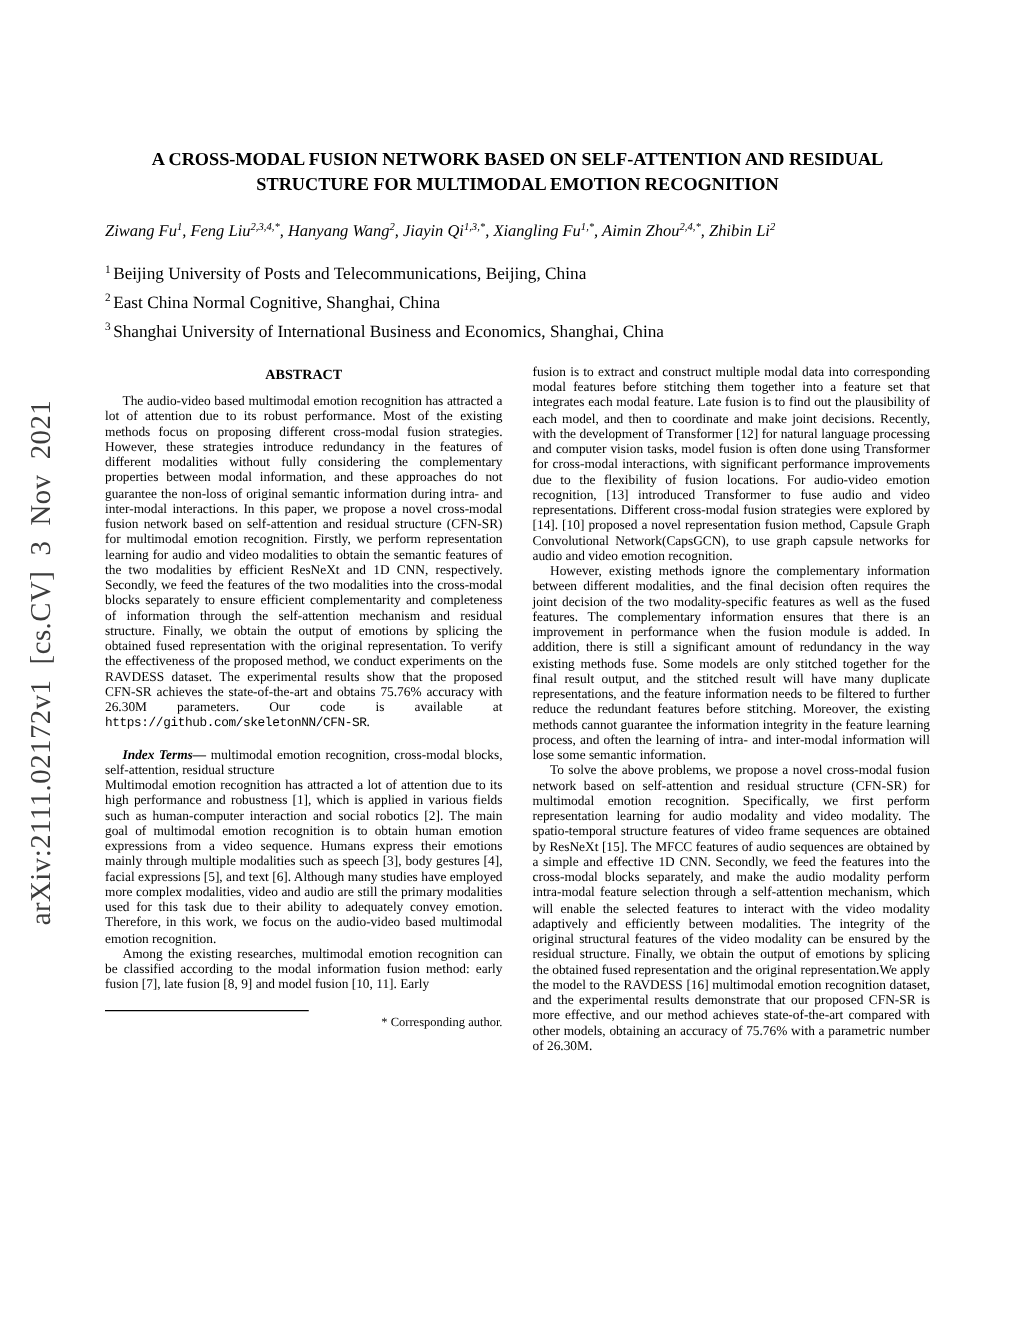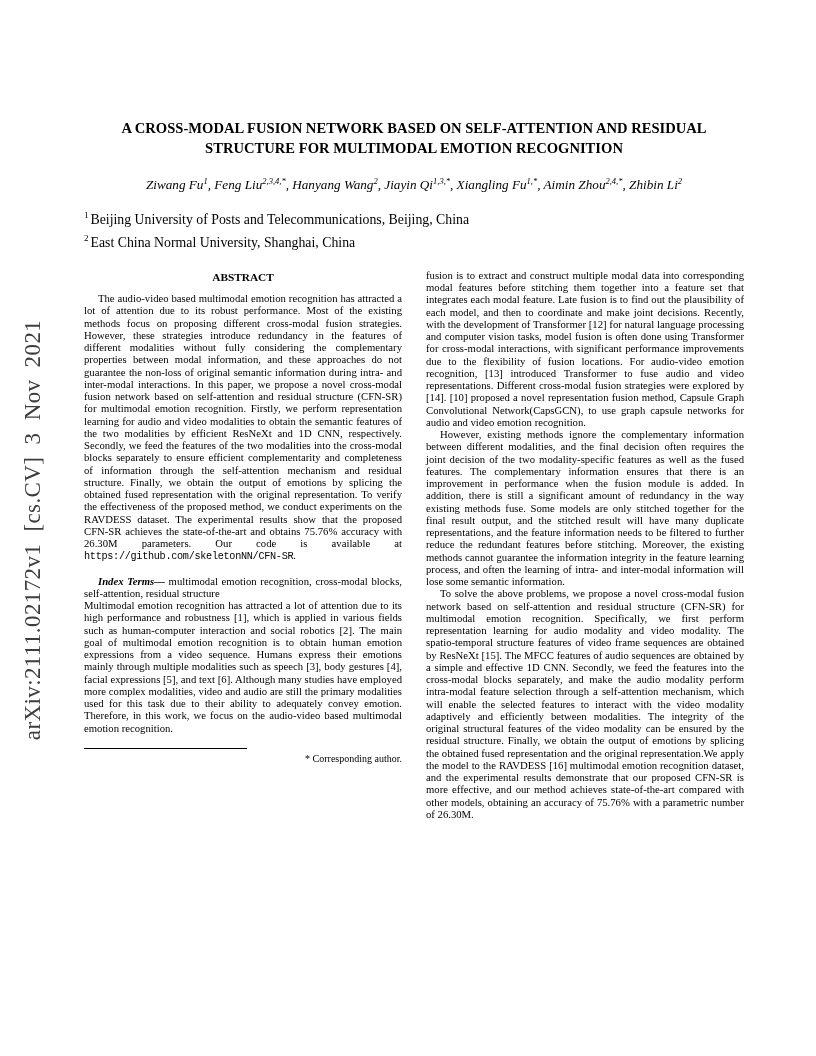--- a/index.html
+++ b/index.html
@@ -29,21 +29,21 @@
   .title {
     margin:0 auto;
     max-width:610px;
     text-align:center;
     font-weight:bold;
     font-size:14.6px;
     line-height:1.38;
   }
   .authors {
     margin-top:17px;
-    text-align:center;
+    text-align:left;
     font-style:italic;
     font-size:13.2px;
   }
   .authors sup { font-size:8.5px; font-style:italic; }
   .author + .author::before { content:", "; }
   .affiliations {
     margin-top:13px;
     text-align:left;
     font-size:13.8px;
     line-height:19.5px;
@@ -99,30 +99,32 @@
   <div class="content">
 
     <div class="title">A CROSS-MODAL FUSION NETWORK BASED ON SELF-ATTENTION AND RESIDUAL STRUCTURE FOR MULTIMODAL EMOTION RECOGNITION</div>
 
     <div class="authors">
       <span class="author"><span>Ziwang Fu</span><sup>1</sup></span><span class="author"><span>Feng Liu</span><sup>2,3,4,*</sup></span><span class="author"><span>Hanyang Wang</span><sup>2</sup></span><span class="author"><span>Jiayin Qi</span><sup>1,3,*</sup></span><span class="author"><span>Xiangling Fu</span><sup>1,*</sup></span><span class="author"><span>Aimin Zhou</span><sup>2,4,*</sup></span><span class="author"><span>Zhibin Li</span><sup>2</sup></span>
     </div>
 
     <div class="affiliations">
       <div class="affil"><sup>1</sup><span>Beijing University of Posts and Telecommunications, Beijing, China</span></div>
-      <div class="affil"><sup>2</sup><span>East China Normal University, Shanghai, China</span></div>
+      <div class="affil"><sup>2</sup><span>East China Normal Cognitive, Shanghai, China</span></div>
+      <div class="affil"><sup>3</sup><span>Shanghai University of International Business and Economics, Shanghai, China</span></div>
     </div>
 
     <div class="columns">
 
       <div class="col">
         <p class="abstract-heading">ABSTRACT</p>
         <p><span>The audio-video based multimodal emotion recognition has attracted a lot of attention due to its robust performance. Most of the existing methods focus on proposing different cross-modal fusion strategies. However, these strategies introduce redundancy in the features of different modalities without fully considering the complementary properties between modal information, and these approaches do not guarantee the non-loss of original semantic information during intra- and inter-modal interactions. In this paper, we propose a novel cross-modal fusion network based on self-attention and residual structure (CFN-SR) for multimodal emotion recognition. Firstly, we perform representation learning for audio and video modalities to obtain the semantic features of the two modalities by efficient ResNeXt and 1D CNN, respectively. Secondly, we feed the features of the two modalities into the cross-modal blocks separately to ensure efficient complementarity and completeness of information through the self-attention mechanism and residual structure. Finally, we obtain the output of emotions by splicing the obtained fused representation with the original representation. To verify the effectiveness of the proposed method, we conduct experiments on the RAVDESS dataset. The experimental results show that the proposed CFN-SR achieves the state-of-the-art and obtains 75.76% accuracy with 26.30M parameters. Our code is available at </span><span class="mono">https://github.com/skeletonNN/CFN-SR</span><span>.</span></p>
         <p class="index-terms"><span class="it-label">Index Terms—</span><span> multimodal emotion recognition, cross-modal blocks, self-attention, residual structure</span></p>
         <p class="noindent">Multimodal emotion recognition has attracted a lot of attention due to its high performance and robustness [1], which is applied in various fields such as human-computer interaction and social robotics [2]. The main goal of multimodal emotion recognition is to obtain human emotion expressions from a video sequence. Humans express their emotions mainly through multiple modalities such as speech [3], body gestures [4], facial expressions [5], and text [6]. Although many studies have employed more complex modalities, video and audio are still the primary modalities used for this task due to their ability to adequately convey emotion. Therefore, in this work, we focus on the audio-video based multimodal emotion recognition.</p>
+        <p>Among the existing researches, multimodal emotion recognition can be classified according to the modal information fusion method: early fusion [7], late fusion [8, 9] and model fusion [10, 11]. Early</p>
         <div class="footnote-rule"></div>
         <p class="footnote">* Corresponding author.</p>
       </div>
 
       <div class="col">
         <p class="noindent">fusion is to extract and construct multiple modal data into corresponding modal features before stitching them together into a feature set that integrates each modal feature. Late fusion is to find out the plausibility of each model, and then to coordinate and make joint decisions. Recently, with the development of Transformer [12] for natural language processing and computer vision tasks, model fusion is often done using Transformer for cross-modal interactions, with significant performance improvements due to the flexibility of fusion locations. For audio-video emotion recognition, [13] introduced Transformer to fuse audio and video representations. Different cross-modal fusion strategies were explored by [14]. [10] proposed a novel representation fusion method, Capsule Graph Convolutional Network(CapsGCN), to use graph capsule networks for audio and video emotion recognition.</p>
         <p>However, existing methods ignore the complementary information between different modalities, and the final decision often requires the joint decision of the two modality-specific features as well as the fused features. The complementary information ensures that there is an improvement in performance when the fusion module is added. In addition, there is still a significant amount of redundancy in the way existing methods fuse. Some models are only stitched together for the final result output, and the stitched result will have many duplicate representations, and the feature information needs to be filtered to further reduce the redundant features before stitching. Moreover, the existing methods cannot guarantee the information integrity in the feature learning process, and often the learning of intra- and inter-modal information will lose some semantic information.</p>
         <p>To solve the above problems, we propose a novel cross-modal fusion network based on self-attention and residual structure (CFN-SR) for multimodal emotion recognition. Specifically, we first perform representation learning for audio modality and video modality. The spatio-temporal structure features of video frame sequences are obtained by ResNeXt [15]. The MFCC features of audio sequences are obtained by a simple and effective 1D CNN. Secondly, we feed the features into the cross-modal blocks separately, and make the audio modality perform intra-modal feature selection through a self-attention mechanism, which will enable the selected features to interact with the video modality adaptively and efficiently between modalities. The integrity of the original structural features of the video modality can be ensured by the residual structure. Finally, we obtain the output of emotions by splicing the obtained fused representation and the original representation.We apply the model to the RAVDESS [16] multimodal emotion recognition dataset, and the experimental results demonstrate that our proposed CFN-SR is more effective, and our method achieves state-of-the-art compared with other models, obtaining an accuracy of 75.76% with a parametric number of 26.30M.</p>
       </div>
 

